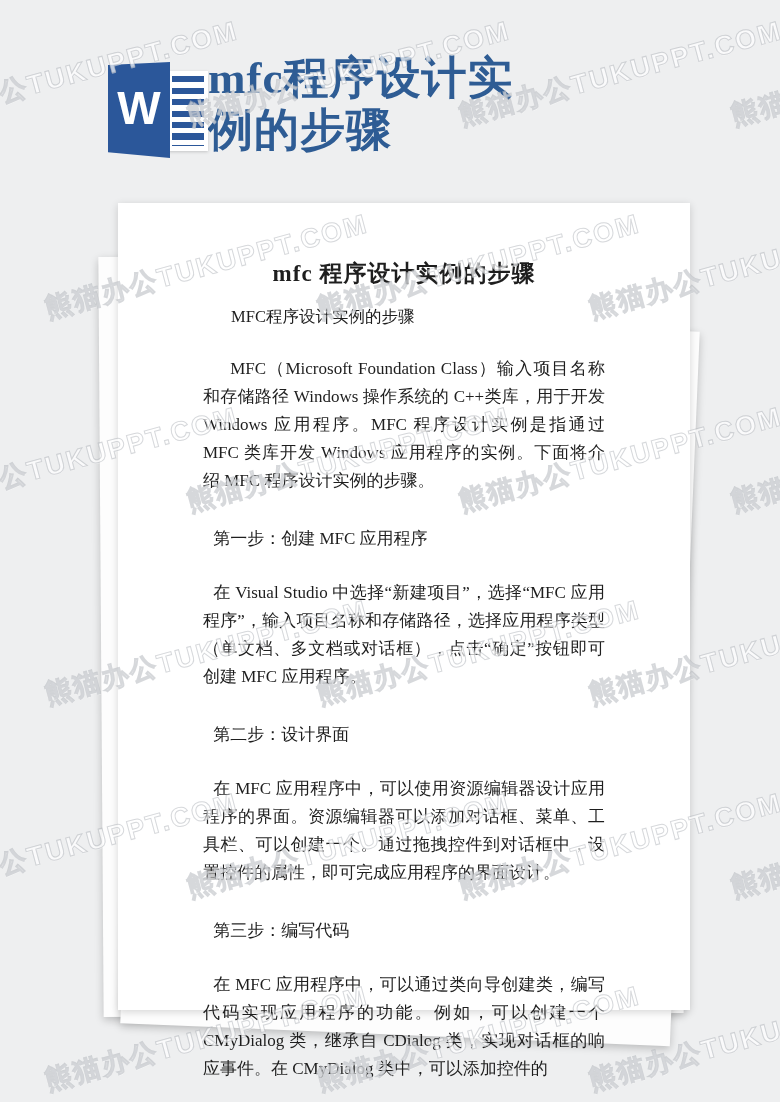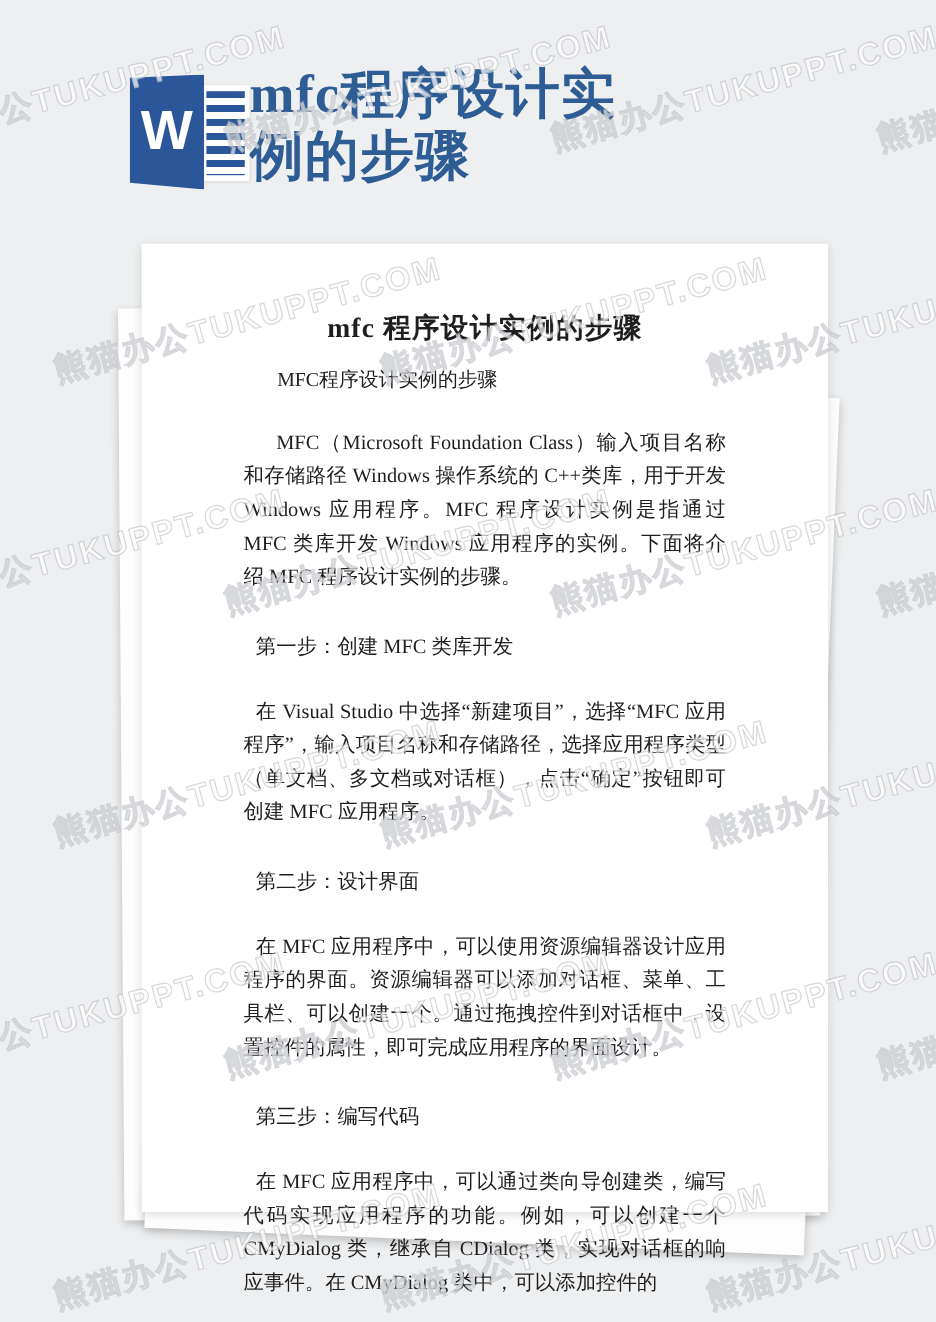--- a/index.html
+++ b/index.html
@@ -102,21 +102,21 @@
   </div>
 
   <div class="back-page back-page-1"></div>
   <div class="back-page back-page-2"></div>
 
   <div class="main-page">
     <div class="doc-title">mfc 程序设计实例的步骤</div>
     <div class="doc-subtitle">MFC程序设计实例的步骤</div>
 
     <div class="block paragraph first">MFC（Microsoft Foundation Class）输入项目名称和存储路径 Windows 操作系统的 C++类库，用于开发 Windows 应用程序。MFC 程序设计实例是指通过 MFC 类库开发 Windows 应用程序的实例。下面将介绍 MFC 程序设计实例的步骤。</div>
-    <div class="block heading">第一步：创建 MFC 类库开发</div>
+    <div class="block heading">第一步：创建 MFC 应用程序</div>
     <div class="block paragraph">在 Visual Studio 中选择“新建项目”，选择“MFC 应用程序”，输入项目名称和存储路径，选择应用程序类型（单文档、多文档或对话框），点击“确定”按钮即可创建 MFC 应用程序。</div>
     <div class="block heading">第二步：设计界面</div>
     <div class="block paragraph">在 MFC 应用程序中，可以使用资源编辑器设计应用程序的界面。资源编辑器可以添加对话框、菜单、工具栏、可以创建一个。通过拖拽控件到对话框中，设置控件的属性，即可完成应用程序的界面设计。</div>
     <div class="block heading">第三步：编写代码</div>
     <div class="block paragraph">在 MFC 应用程序中，可以通过类向导创建类，编写代码实现应用程序的功能。例如，可以创建一个 CMyDialog 类，继承自 CDialog 类，实现对话框的响应事件。在 CMyDialog 类中，可以添加控件的</div>
   </div>
 
   <div class="watermark-layer">
       <div class="wm" style="left: -90px; top: 55px;">熊猫办公TUKUPPT.COM</div>
       <div class="wm" style="left: 182px; top: 55px;">熊猫办公TUKUPPT.COM</div>

